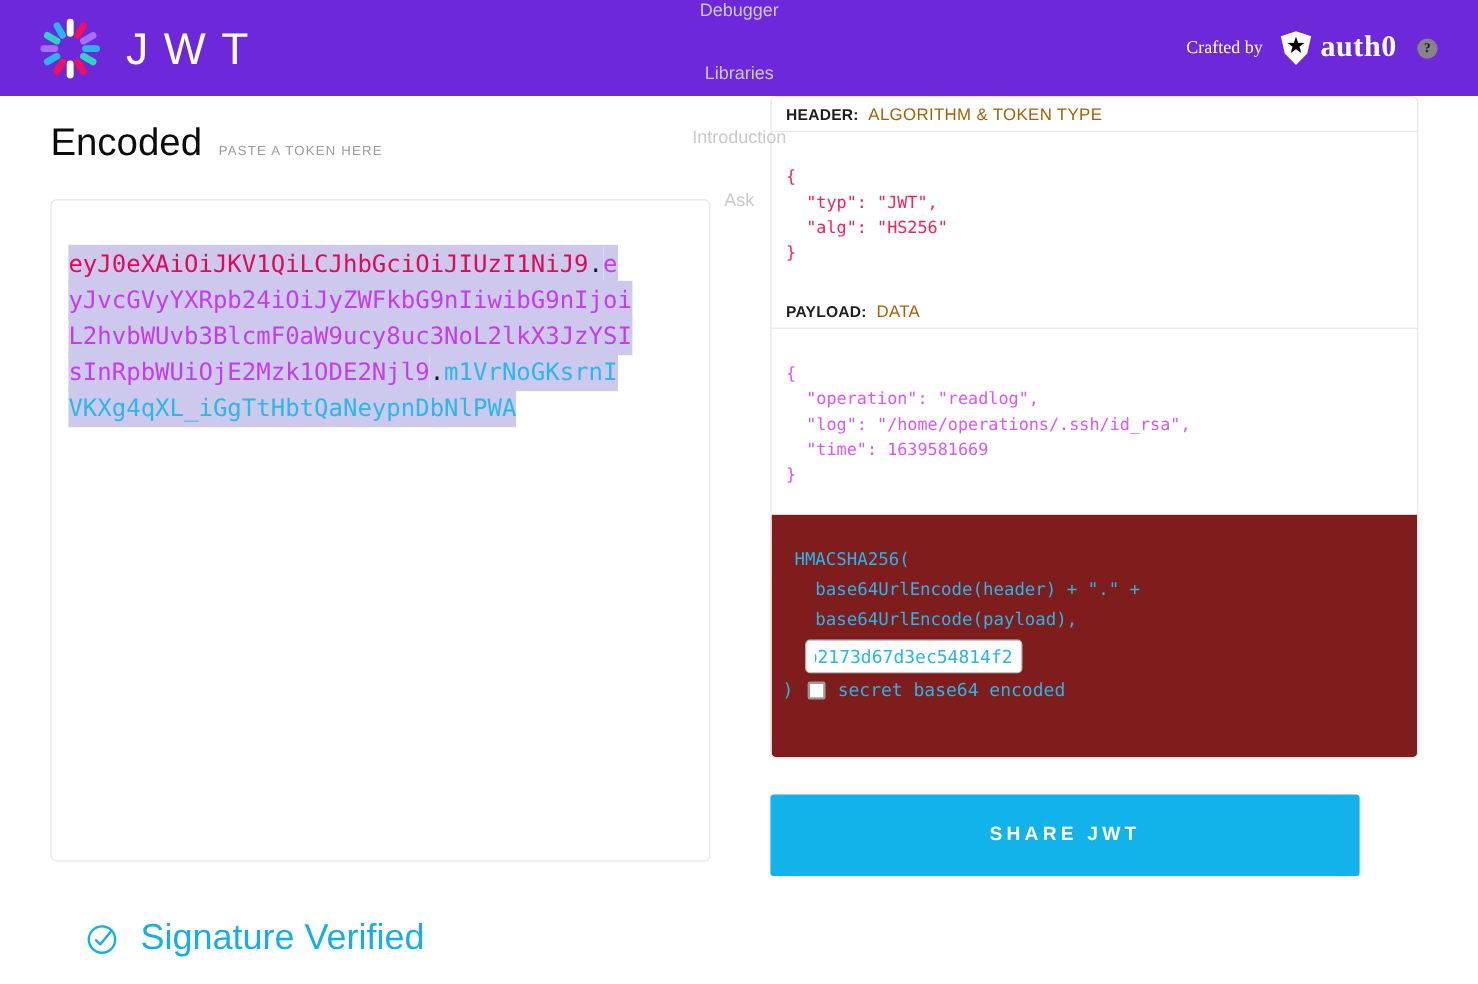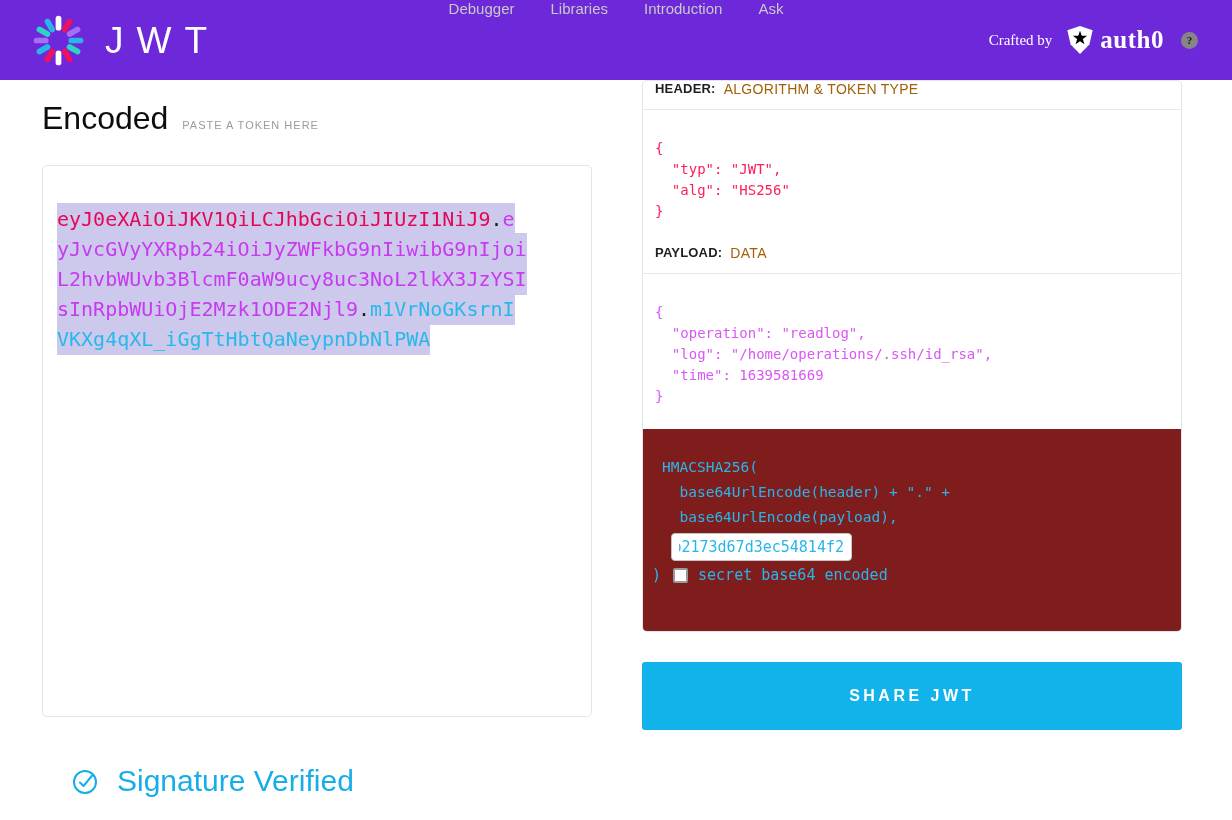--- a/index.html
+++ b/index.html
@@ -17,21 +17,21 @@
     padding: 0 34px 0 32px; position: relative;
   }
   .brand { display: flex; align-items: center; }
   .logo-star { width: 53px; height: 53px; display: block; }
   .wordmark {
     color: #fff; font-size: 37px; font-weight: 400;
     letter-spacing: 13px; margin-left: 20px; line-height: 1;
   }
   .nav-links {
     position: absolute; left: 50%; transform: translateX(-50%);
-    display: flex; gap: 36px; align-items: center;
+    display: flex; gap: 36px; align-items: center; flex-direction: column;
   }
   .nav-link {
     color: #c9c9c9; font-size: 15px; text-decoration: none; cursor: pointer;
   }
   .nav-right { margin-left: auto; display: flex; align-items: center; gap: 13px; font-family: Liberation Serif, serif; }
   .crafted { color: #fff; font-size: 15px; }
   .auth0-wrap { display: flex; align-items: center; gap: 5px; }
   .auth0-name { color: #fff; font-size: 25px; font-weight: 700; letter-spacing: 0.5px; }
   .help-circle {
     width: 17px; height: 17px; border-radius: 50%; background: #858585;
@@ -75,21 +75,21 @@
   }
   .verified-row svg { flex: none; }
 
   
   .decoded-card {
     height: 552px; border: 1px solid #e5e5e5; border-radius: 5px;
     display: flex; flex-direction: column; overflow: hidden; background: #fff;
   }
   .sec-bar {
     height: 29px; flex: none; border-bottom: 1px solid #e7e7e7;
-    display: flex; gap: 8px; padding: 0 12px;
+    display: flex; align-items: center; gap: 8px; padding: 0 12px;
   }
   .sec-label { font-size: 13px; font-weight: 700; color: #1f1f1f; letter-spacing: 0.2px; }
   .sec-sublabel { font-size: 14px; color: #a16207; letter-spacing: 0.3px; }
 
   .code {
     margin: 0; flex: none; cursor: text;
     font-family: "DejaVu Sans Mono", monospace;
     font-size: 14px; line-height: 21px; padding: 28px 12px 0;
   }
   .code-header  { color: #fb2058; height: 135px; border-bottom: 0; }
@@ -114,21 +114,21 @@
     display: flex; align-items: center; gap: 10px; margin: 5px 0 0 -10px;
     font-size: 15px;
   }
   .cb-box {
     width: 15px; height: 15px; border: 2px solid #9a9a9a; border-radius: 2px;
     background: #fff; cursor: pointer; flex: none; margin-left: 2px;
   }
   .cb-label { cursor: pointer; }
 
   .share-btn {
-    margin-top: 30px; width: 540px; height: 68px;
+    margin-top: 30px; width: 491px; height: 68px;
     background: #12b3ea; color: #fff; border: none; border-radius: 3px;
     font-family: "Liberation Sans", sans-serif;
     font-size: 16px; font-weight: 600; letter-spacing: 3.5px; cursor: pointer;
   }
 </style>
 </head>
 <body>
 
 <nav class="navbar">
   <div class="brand">

